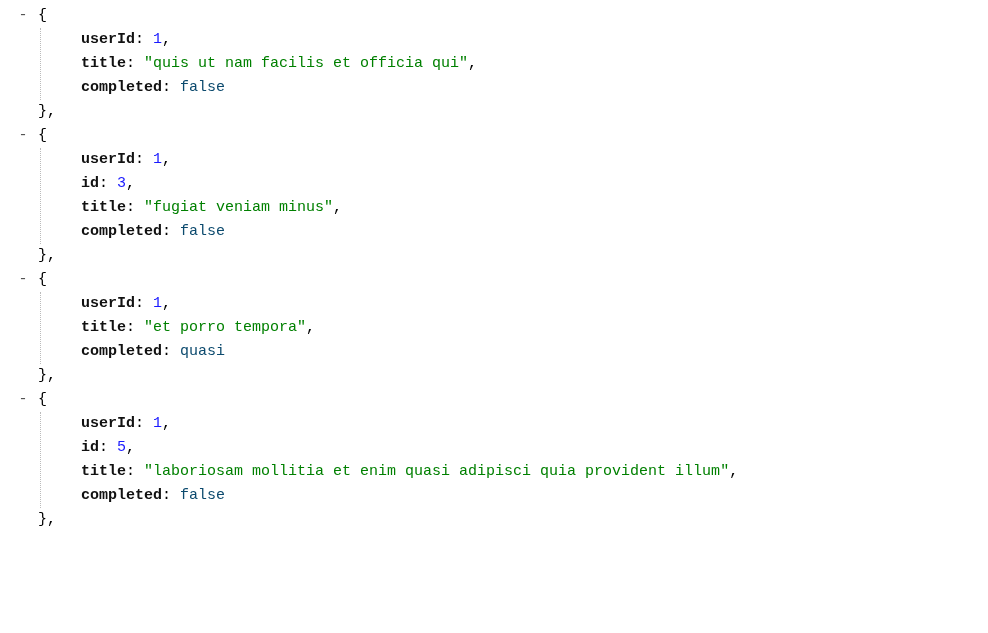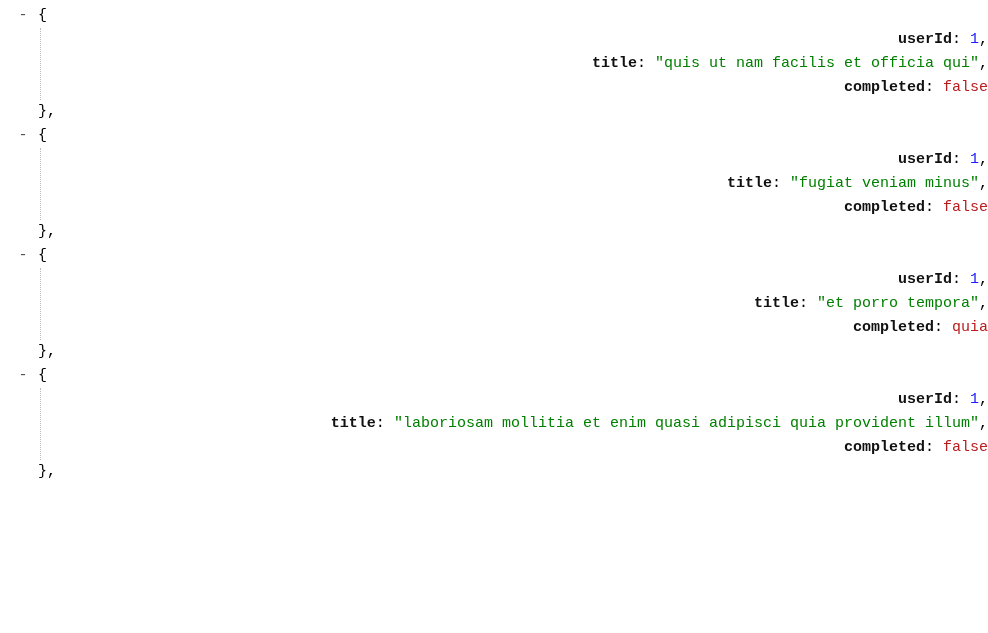--- a/index.html
+++ b/index.html
@@ -29,35 +29,34 @@
       text-align: center;
     }
     .brace { color: #000; }
     .punct { color: #000; }
     .obj-body {
       padding-left: 80px;
       border-left: 1px dotted #bbb;
       margin-left: 40px;
       padding-left: 40px;
       position: relative;
-      text-align: right;
     }
     .obj-body::before {
       content: "";
       position: absolute;
       left: 0;
       top: 0;
       bottom: 0;
     }
     .prop-line { white-space: pre; }
     .key { font-weight: bold; color: #111; }
     .colon { color: #000; }
     .num { color: #1a1aff; }
     .str { color: #008000; }
-    .bool { color: #b91c1c; }
+    .bool { color: #0c4a6e; }
   </style>
 </head>
 <body>
 
 <div>
 
   <div class="obj-wrap">
     <div class="obj-open">
       <span class="collapse-toggle">-</span>
       <span class="brace">{</span>
@@ -70,45 +69,47 @@
     <div class="obj-close"><span class="brace">}</span><span class="punct">,</span></div>
   </div>
 
   <div class="obj-wrap">
     <div class="obj-open">
       <span class="collapse-toggle">-</span>
       <span class="brace">{</span>
     </div>
     <div class="obj-body">
       <div class="prop-line"><span class="key">userId</span><span class="colon">: </span><span class="num">1</span><span class="punct">,</span></div>
+      <div class="prop-line"><span class="key">id</span><span class="colon">: </span><span class="num">3</span><span class="punct">,</span></div>
       <div class="prop-line"><span class="key">title</span><span class="colon">: </span><span class="str">"fugiat veniam minus"</span><span class="punct">,</span></div>
       <div class="prop-line"><span class="key">completed</span><span class="colon">: </span><span class="bool">false</span></div>
     </div>
     <div class="obj-close"><span class="brace">}</span><span class="punct">,</span></div>
   </div>
 
   <div class="obj-wrap">
     <div class="obj-open">
       <span class="collapse-toggle">-</span>
       <span class="brace">{</span>
     </div>
     <div class="obj-body">
       <div class="prop-line"><span class="key">userId</span><span class="colon">: </span><span class="num">1</span><span class="punct">,</span></div>
       <div class="prop-line"><span class="key">title</span><span class="colon">: </span><span class="str">"et porro tempora"</span><span class="punct">,</span></div>
-      <div class="prop-line"><span class="key">completed</span><span class="colon">: </span><span class="bool">quia</span></div>
+      <div class="prop-line"><span class="key">completed</span><span class="colon">: </span><span class="bool">quasi</span></div>
     </div>
     <div class="obj-close"><span class="brace">}</span><span class="punct">,</span></div>
   </div>
 
   <div class="obj-wrap">
     <div class="obj-open">
       <span class="collapse-toggle">-</span>
       <span class="brace">{</span>
     </div>
     <div class="obj-body">
       <div class="prop-line"><span class="key">userId</span><span class="colon">: </span><span class="num">1</span><span class="punct">,</span></div>
+      <div class="prop-line"><span class="key">id</span><span class="colon">: </span><span class="num">5</span><span class="punct">,</span></div>
       <div class="prop-line"><span class="key">title</span><span class="colon">: </span><span class="str">"laboriosam mollitia et enim quasi adipisci quia provident illum"</span><span class="punct">,</span></div>
       <div class="prop-line"><span class="key">completed</span><span class="colon">: </span><span class="bool">false</span></div>
     </div>
     <div class="obj-close"><span class="brace">}</span><span class="punct">,</span></div>
   </div>
 
 </div>
 
 </body></html>

